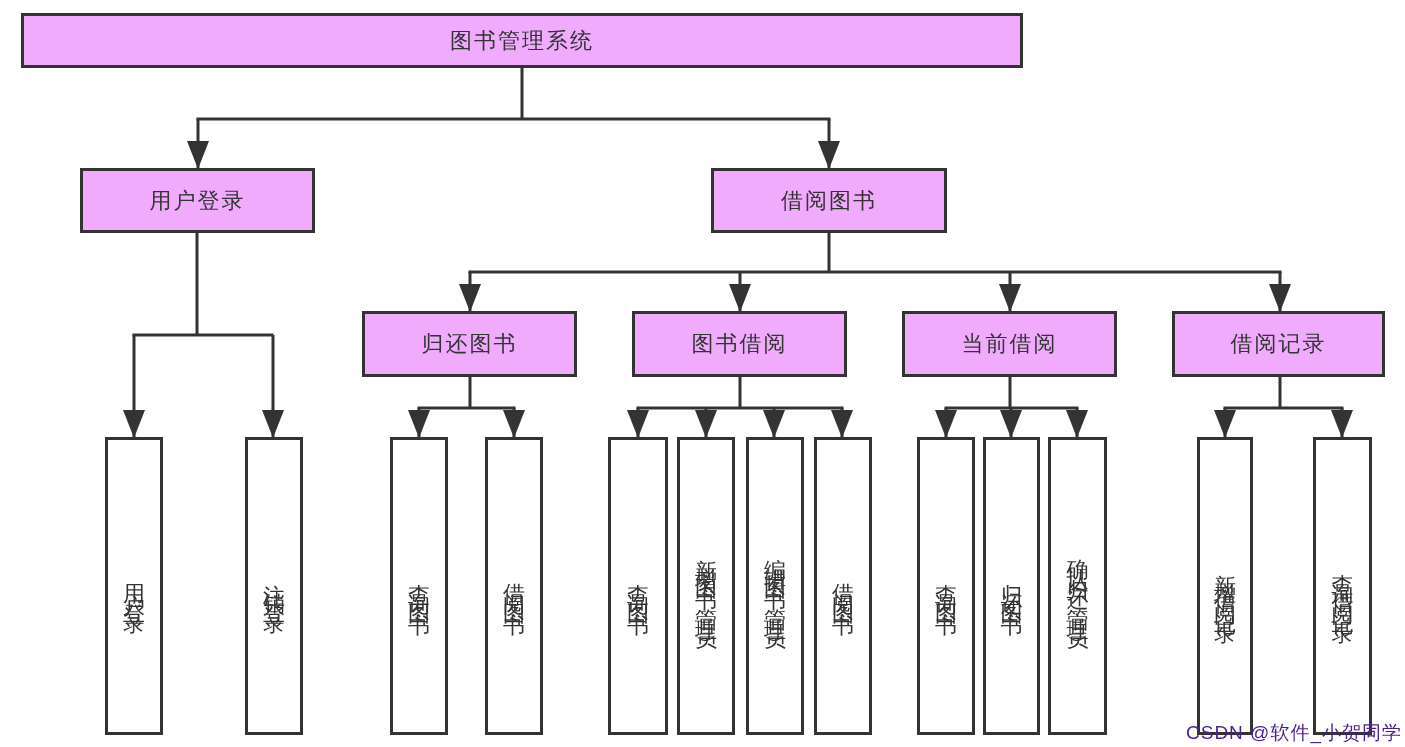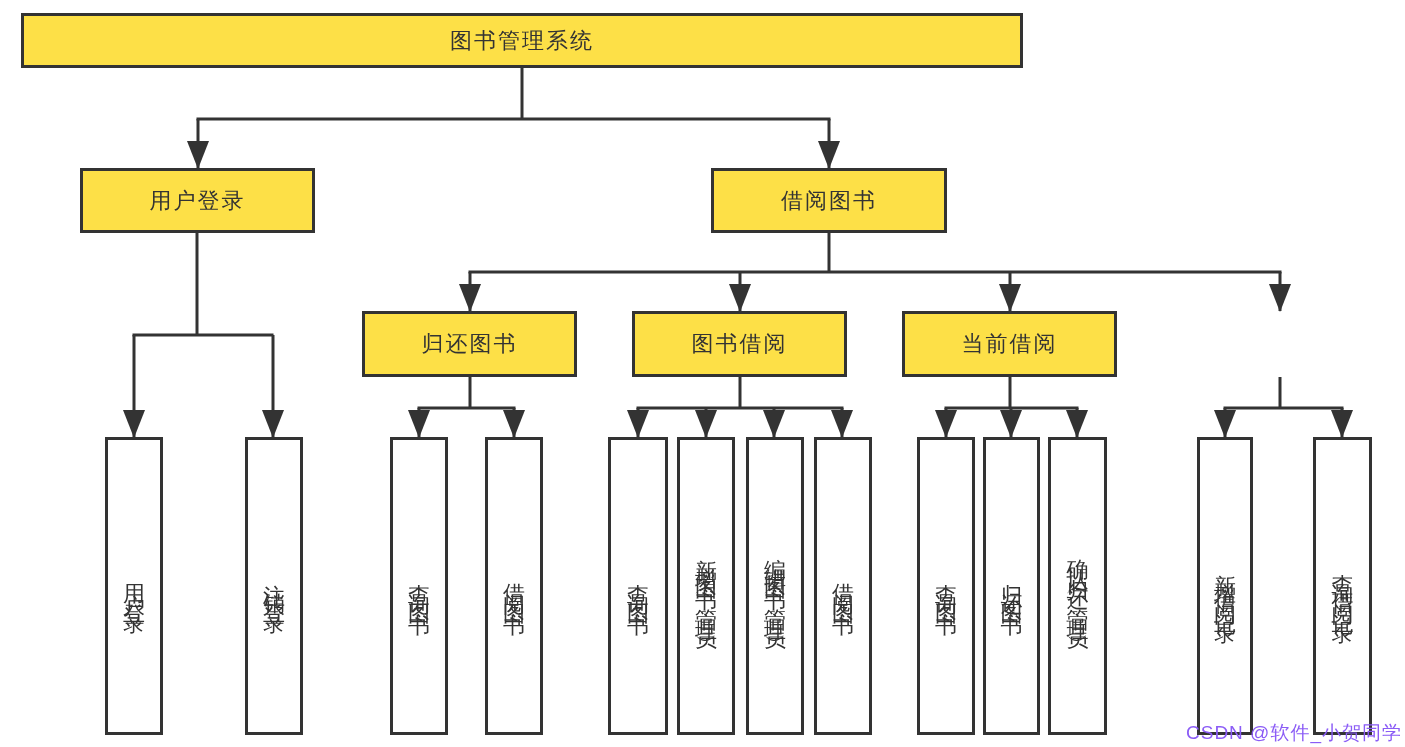--- a/index.html
+++ b/index.html
@@ -2,35 +2,35 @@
 <html><head>
 <meta charset="utf-8">
 <style>
   html,body{margin:0;padding:0;background:#ffffff;}
   .stage{
     position:relative;width:1405px;height:747px;background:#ffffff;
     font-family:"Liberation Sans","DejaVu Sans",sans-serif;overflow:hidden;
   }
   .connectors{position:absolute;left:0;top:0;z-index:1;}
   .hbox{
-    position:absolute;box-sizing:border-box;border:3px solid #333333;background:#fde047;
+    position:absolute;box-sizing:border-box;border:3px solid #333333;background:#f0abfc;
     display:flex;align-items:center;justify-content:center;z-index:2;
   }
   .hlabel{font-size:22px;color:#333333;letter-spacing:2px;white-space:nowrap;}
   .vbox{
     position:absolute;box-sizing:border-box;border:3px solid #333333;background:#ffffff;
     display:flex;align-items:center;justify-content:center;z-index:2;overflow:hidden;
   }
   .vlabel{
     writing-mode:vertical-rl;text-orientation:mixed;
     font-size:22px;color:#333333;letter-spacing:10px;line-height:1.1;
   }
   .watermark{
     position:absolute;left:1186px;top:720px;z-index:3;
-    font-size:19px;color:#8b5cf6;white-space:nowrap;letter-spacing:1px;
+    font-size:19px;color:#4c1d95;white-space:nowrap;letter-spacing:1px;
   }
 </style>
 </head>
 <body>
 
 <div class="stage">
 
   <svg class="connectors" width="1405" height="747" viewBox="0 0 1405 747">
     <defs>
       <marker id="arrow" viewBox="0 0 28 22" markerWidth="28" markerHeight="22" refX="27" refY="11" orient="auto" markerUnits="userSpaceOnUse">
@@ -93,20 +93,23 @@
 
   <div class="hbox" style="left:362px;top:311px;width:215px;height:66px">
     <span class="hlabel">归还图书</span>
   </div>
   <div class="hbox" style="left:632px;top:311px;width:215px;height:66px">
     <span class="hlabel">图书借阅</span>
   </div>
   <div class="hbox" style="left:902px;top:311px;width:215px;height:66px">
     <span class="hlabel">当前借阅</span>
   </div>
+  <div class="hbox" style="left:1172px;top:311px;width:213px;height:66px">
+    <span class="hlabel">借阅记录</span>
+  </div>
 
   <div class="vbox" style="left:105px;top:437px;width:58px;height:298px">
     <span class="vlabel">用户登录</span>
   </div>
   <div class="vbox" style="left:245px;top:437px;width:58px;height:298px">
     <span class="vlabel">注销登录</span>
   </div>
 
   <div class="vbox" style="left:390px;top:437px;width:58px;height:298px">
     <span class="vlabel">查询图书</span>

